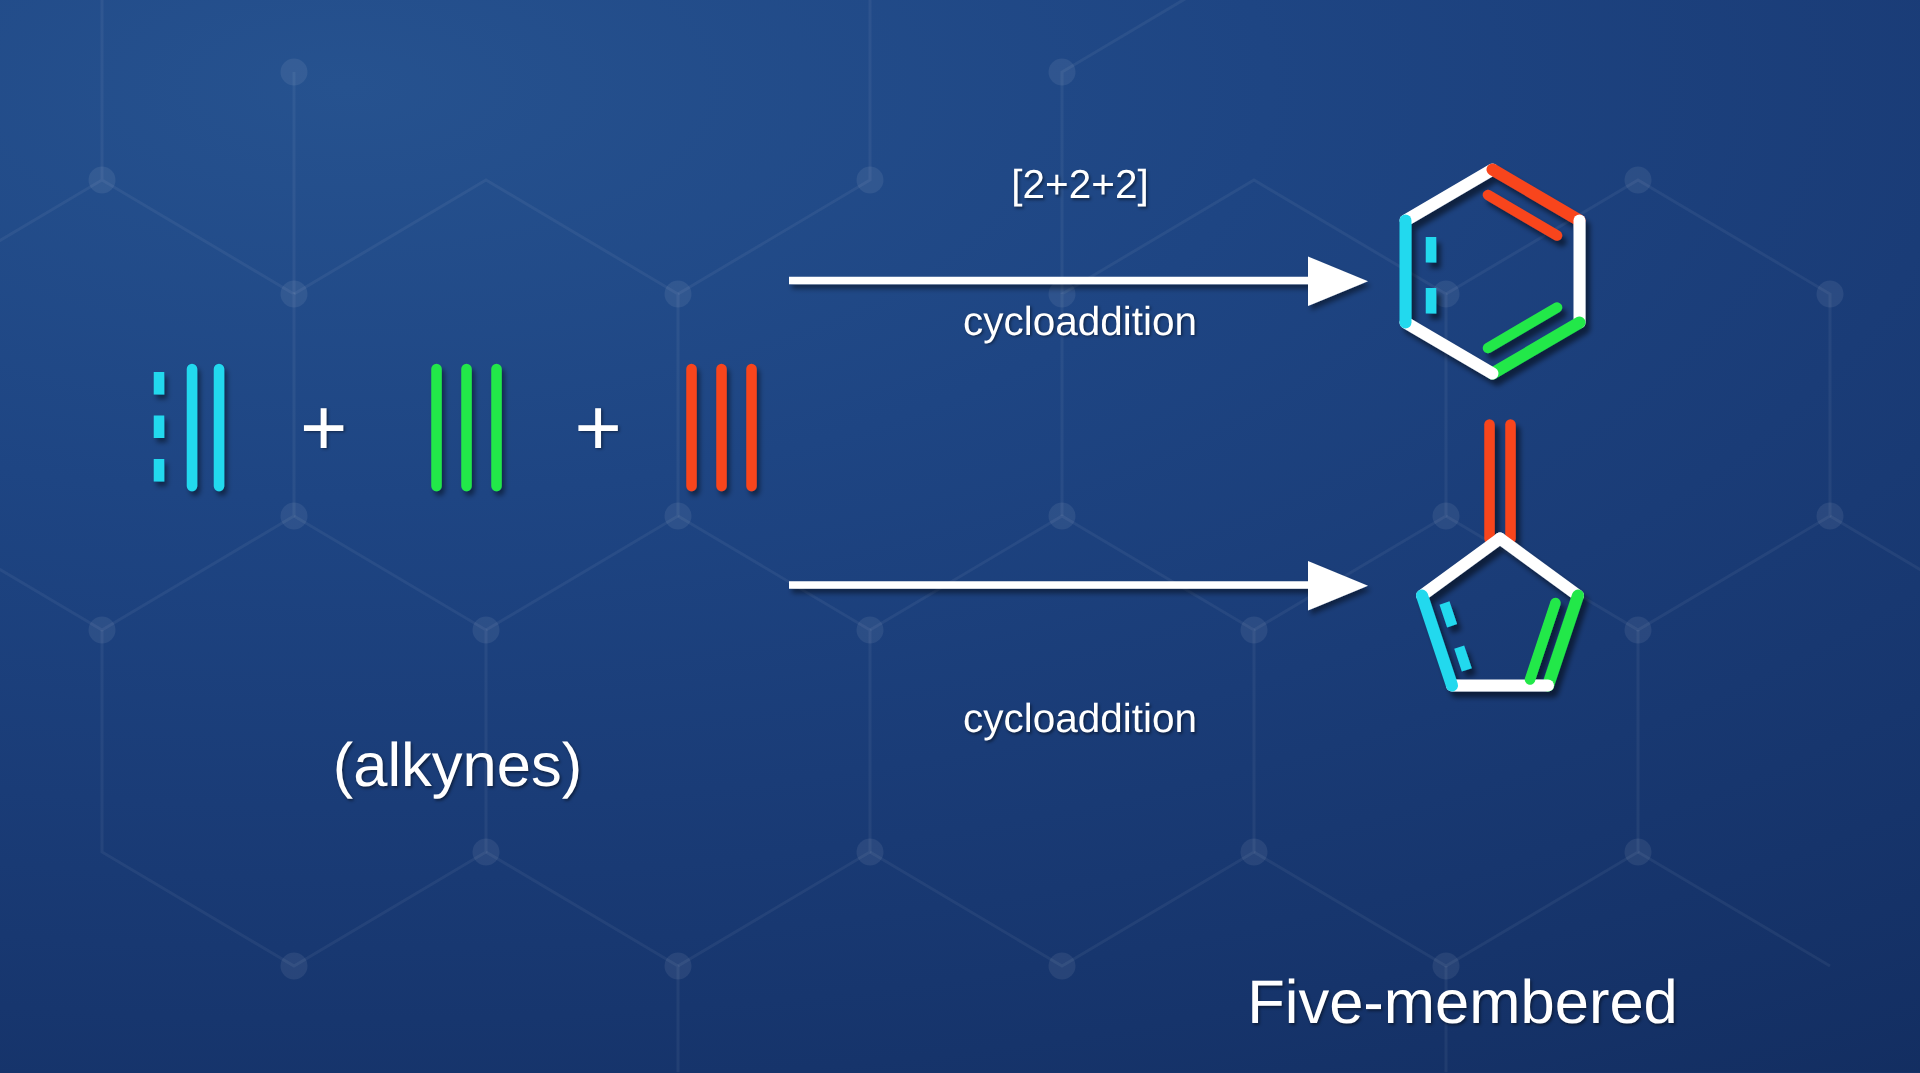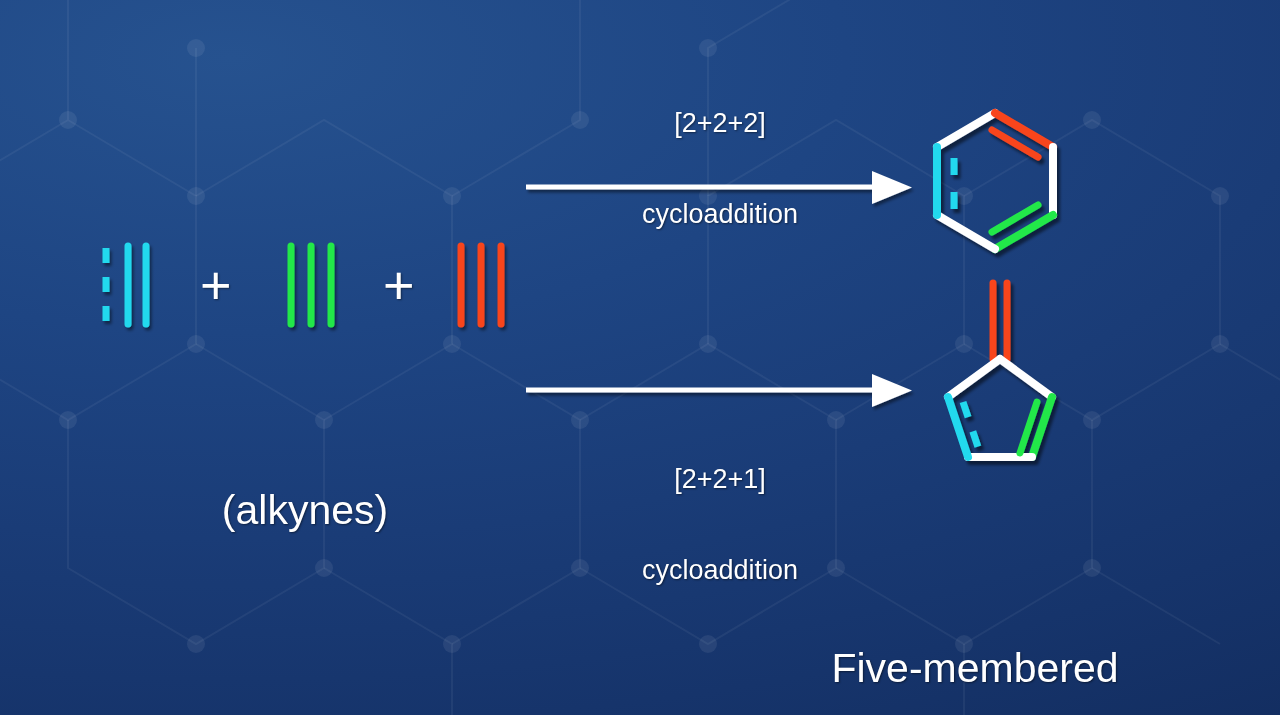--- a/index.html
+++ b/index.html
@@ -200,21 +200,20 @@
   </svg>
 
   <svg id="arrow-bot-svg" class="svg-abs" width="400" height="44" viewBox="0 0 400 44" xmlns="http://www.w3.org/2000/svg">
     <g filter="url(#drop)">
       <line x1="6" y1="22" x2="358" y2="22" stroke="#ffffff" stroke-width="5" stroke-linecap="butt"></line>
       <polygon points="352,6 392,22.5 352,39" fill="#ffffff"></polygon>
     </g>
   </svg>
 
   <div id="caption-bottom" class="text-layer arrow-caption">
-    <div>[2+2+1]</div>
     <div>cycloaddition</div>
   </div>
 
   <svg id="pentagon-svg" class="svg-abs" width="140" height="200" viewBox="0 0 140 200" xmlns="http://www.w3.org/2000/svg">
     <g filter="url(#drop2)" stroke-linecap="round" fill="none">
 
       <line x1="63" y1="8" x2="63" y2="84" stroke="#f8451d" stroke-width="7"></line>
       <line x1="77" y1="8" x2="77" y2="84" stroke="#f8451d" stroke-width="7"></line>
 
       <line x1="70" y1="84" x2="18" y2="122" stroke="#ffffff" stroke-width="8"></line>

